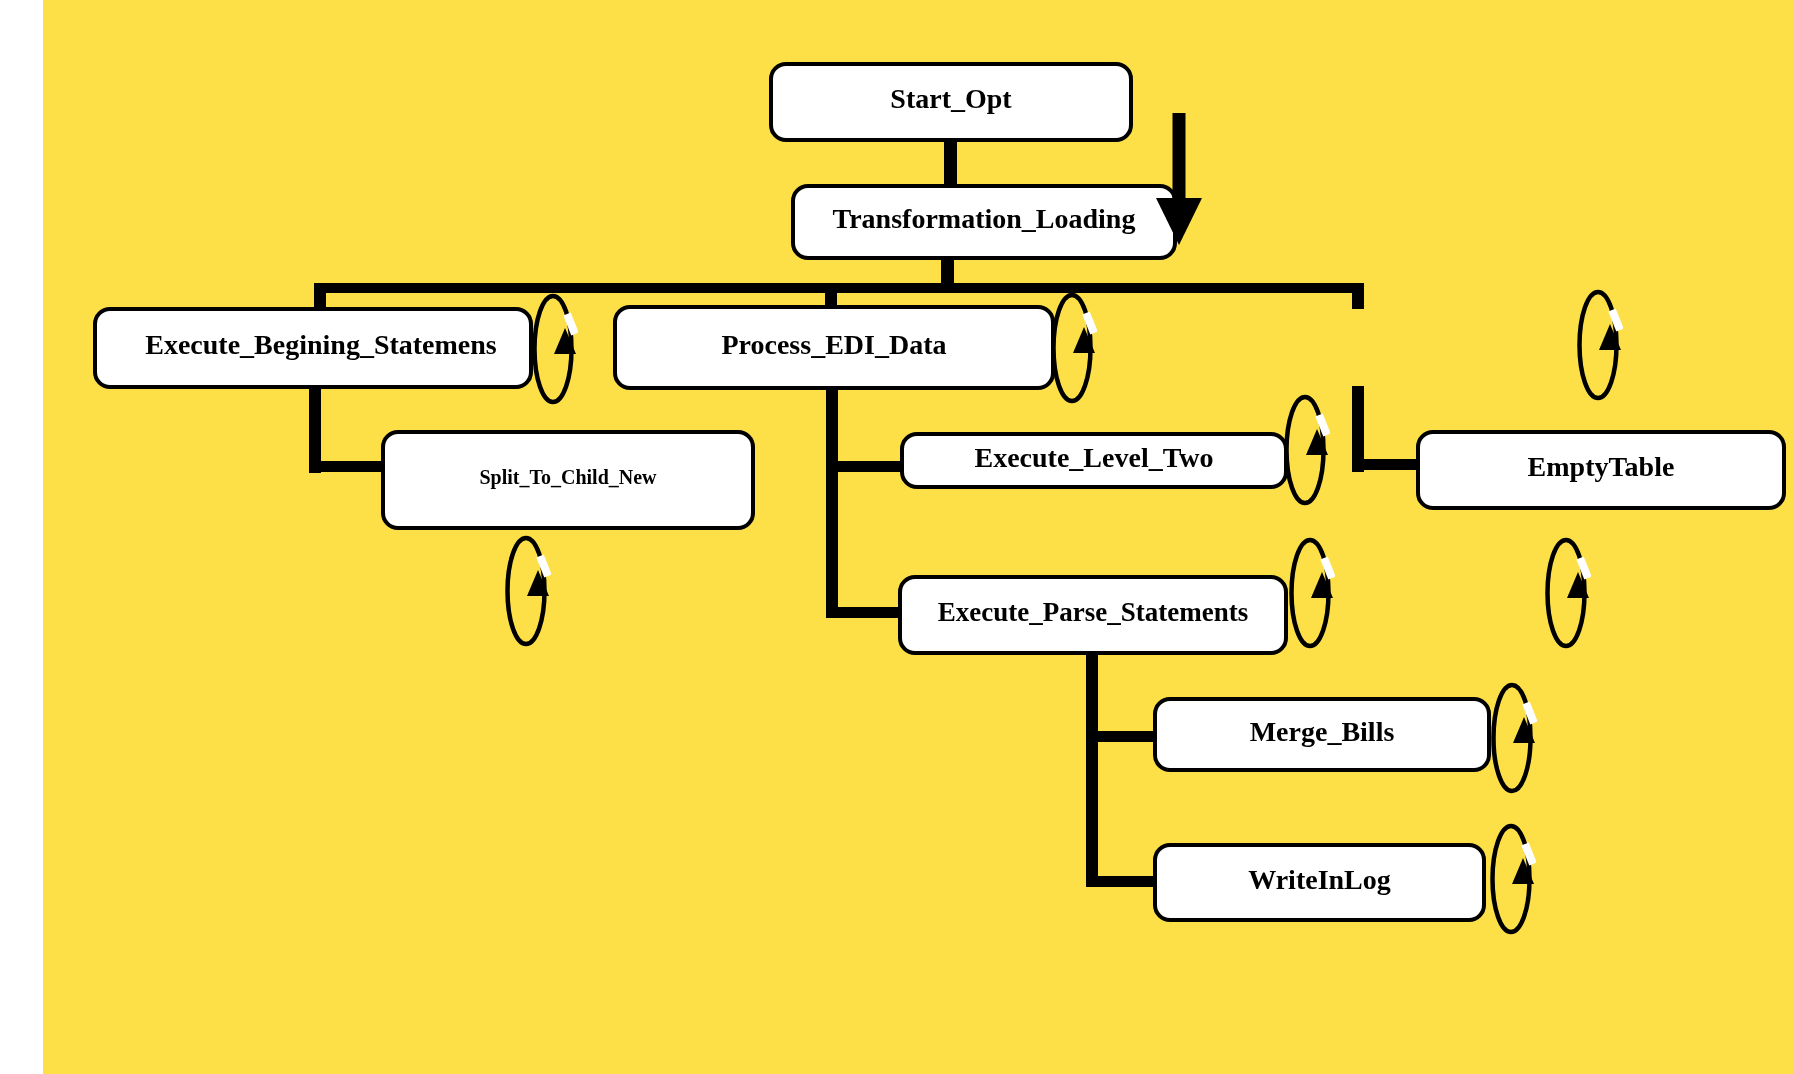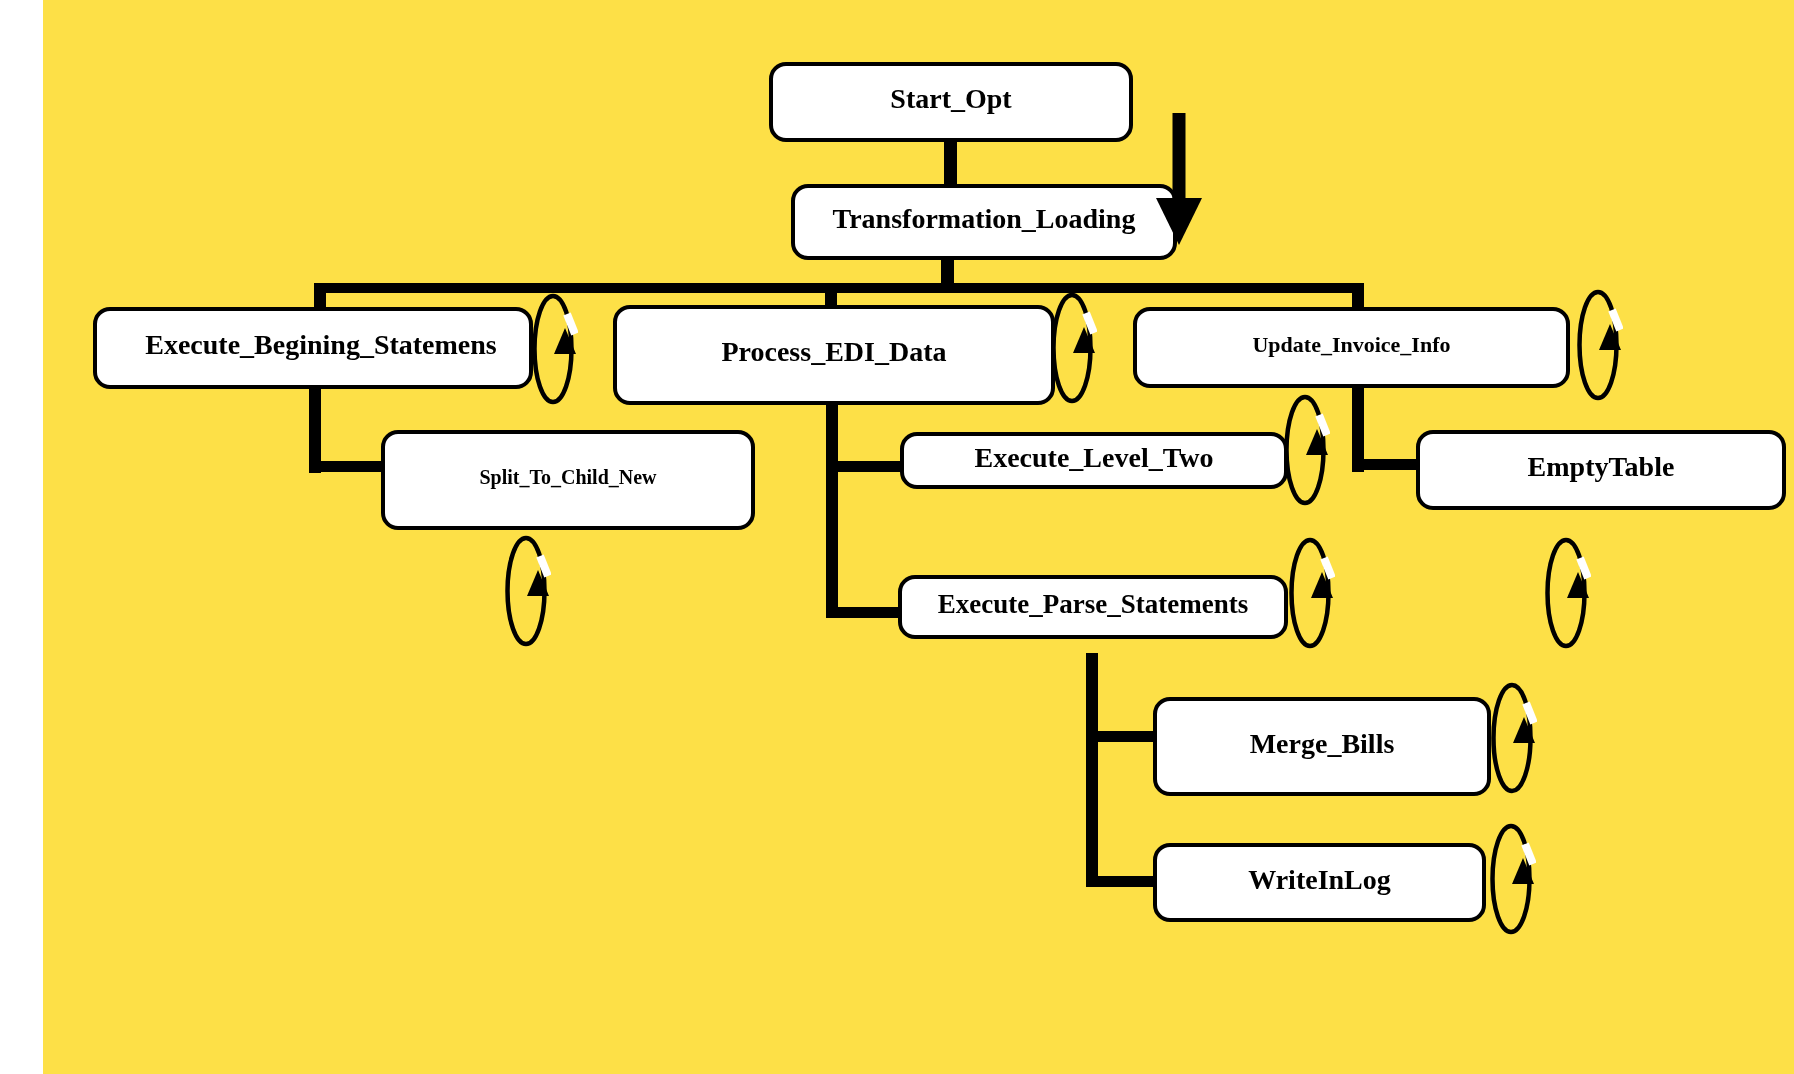--- a/index.html
+++ b/index.html
@@ -22,27 +22,27 @@
     text-align:center;
     padding-bottom:6px;
     z-index:3;
   }
   .conn{position:absolute;background:#000;z-index:2;}
   .icon{position:absolute;z-index:4;}
   
   #n-start            {left:726px; top:62px;  width:364px; height:80px; font-size:28px;}
   #n-loading          {left:748px; top:184px; width:386px; height:76px; font-size:28px;}
   #n-ebs              {left:50px;  top:307px; width:440px; height:82px; font-size:28px;padding-left:16px;}
-  #n-ped              {left:570px; top:305px; width:442px; height:100px; font-size:28px;}
+  #n-ped              {left:570px; top:305px; width:442px; height:85px; font-size:28px;}
   #n-uii              {left:1090px;top:307px; width:437px; height:81px; font-size:22px;}
   #n-stcn             {left:338px; top:430px; width:374px; height:100px; font-size:20px;}
   #n-elt              {left:857px; top:432px; width:388px; height:57px; font-size:28px;}
   #n-empty            {left:1373px;top:430px; width:370px; height:80px; font-size:28px;}
-  #n-eps              {left:855px; top:575px; width:390px; height:64px; font-size:27px;align-items:center;}
-  #n-mb               {left:1110px;top:697px; width:338px; height:99px; font-size:28px;}
+  #n-eps              {left:855px; top:575px; width:390px; height:80px; font-size:27px;align-items:center;}
+  #n-mb               {left:1110px;top:697px; width:338px; height:75px; font-size:28px;}
   #n-wil              {left:1110px;top:843px; width:333px; height:79px; font-size:28px;}
 </style>
 </head>
 <body>
 
 <div id="canvas">
 
   <div class="conn" style="left:901px;top:140px;width:13px;height:48px;"></div>
   <div class="conn" style="left:898px;top:258px;width:13px;height:32px;"></div>
   <div class="conn" style="left:271px;top:283px;width:1050px;height:10px;"></div>
@@ -68,23 +68,20 @@
       <span>Start_Opt</span>
     </div>
   <div class="node" id="n-loading">
       <span>Transformation_Loading</span>
     </div>
   <div class="node" id="n-ebs">
       <span>Execute_Begining_Statemens</span>
     </div>
   <div class="node" id="n-ped">
       <span>Process_EDI_Data</span>
-    </div>
-  <div class="node" id="n-uii">
-      <span>Update_Invoice_Info</span>
     </div>
   <div class="node" id="n-stcn">
       <span>Split_To_Child_New</span>
     </div>
   <div class="node" id="n-elt">
       <span>Execute_Level_Two</span>
     </div>
   <div class="node" id="n-empty">
       <span>EmptyTable</span>
     </div>

